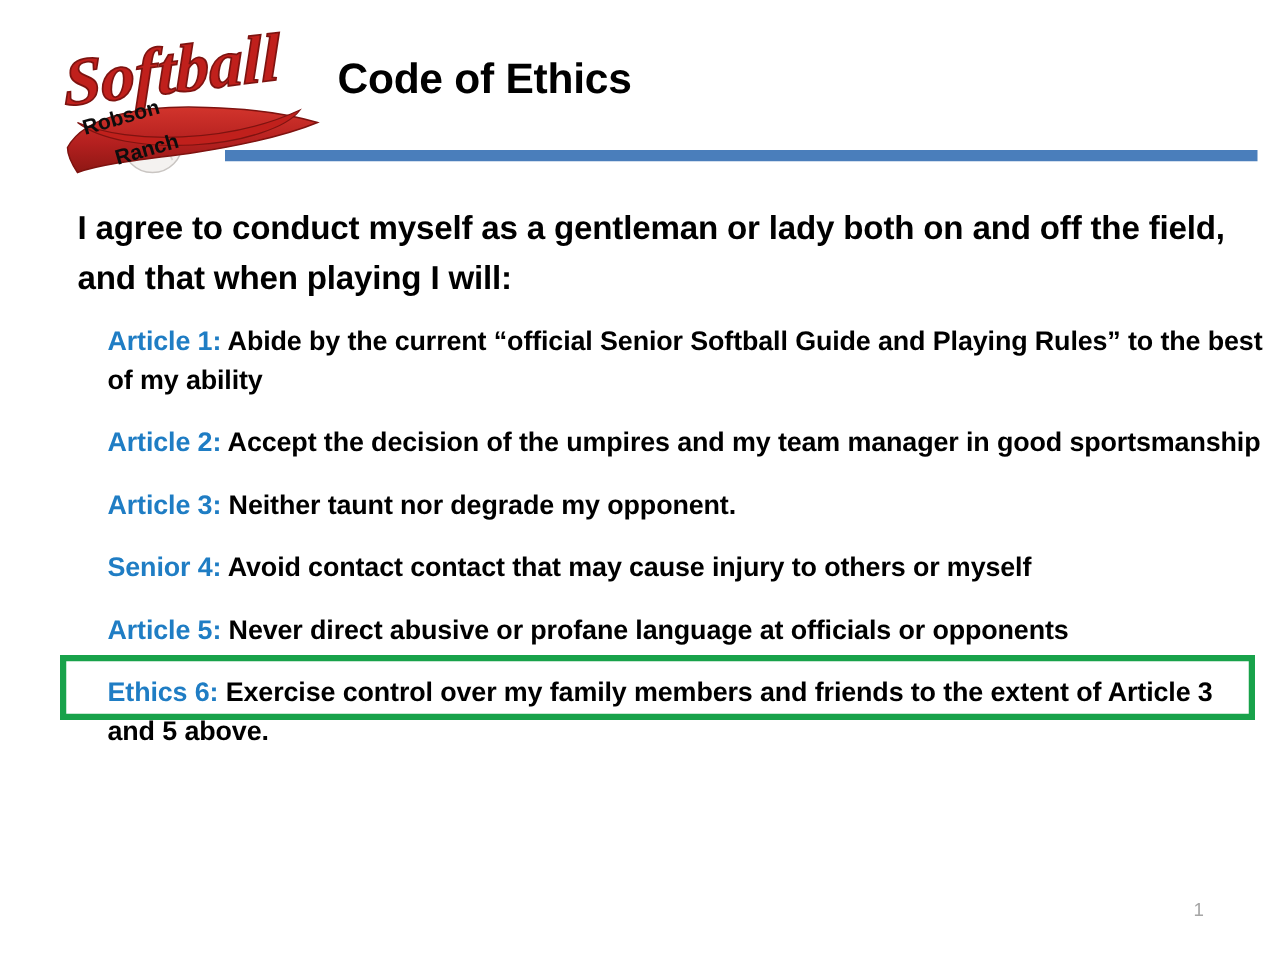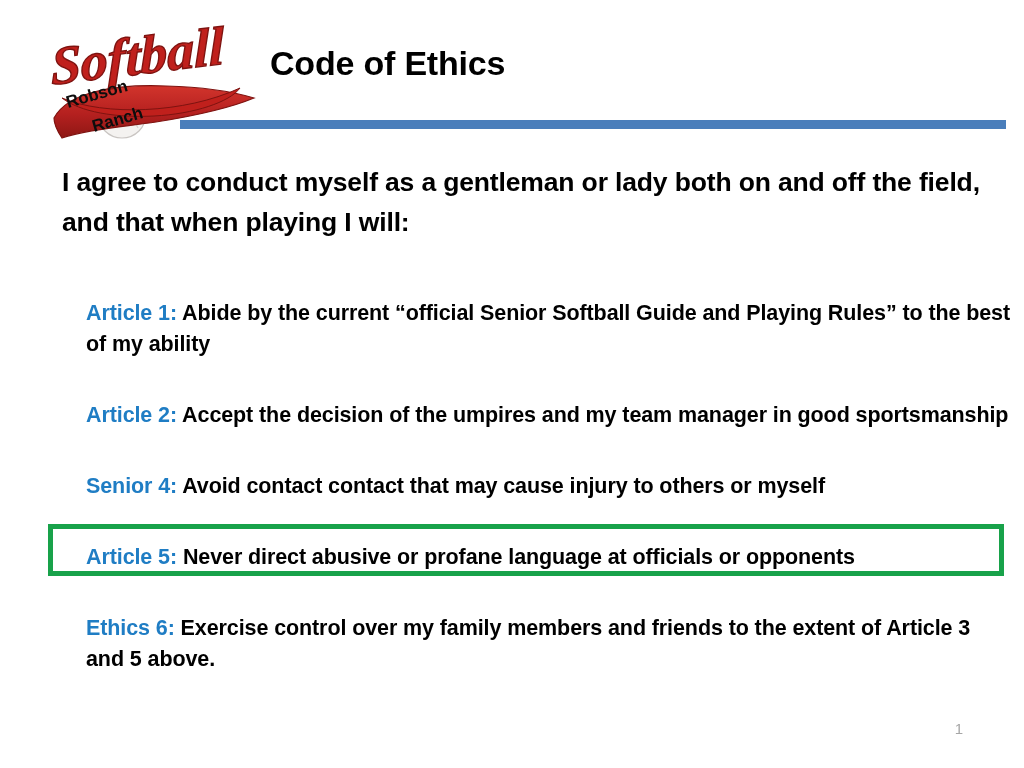--- a/index.html
+++ b/index.html
@@ -76,21 +76,20 @@
   }
 
   .article {
     position: relative;
     font-size: 21.5px;
     font-weight: bold;
     line-height: 31px;
     color: #000000;
     letter-spacing: -0.1px;
     margin-bottom: 19px;
-    margin-top: 40px;
   }
   .article:last-child { margin-bottom: 0; }
 
   .article .label {
     color: #1F7DC4;
     font-weight: bold;
   }
   .article .body {
     color: #000000;
     font-weight: bold;
@@ -167,20 +166,23 @@
   <div id="articles">
 
     <p class="article">
       <span class="label">Article 1:</span><span class="body"> Abide by the current “official Senior Softball Guide and Playing Rules” to the best of my ability</span>
     </p>
 
     <p class="article">
       <span class="label">Article 2:</span><span class="body"> Accept the decision of the umpires and my team manager in good sportsmanship</span>
     </p>
 
+    <p class="article">
+      <span class="label">Article 3:</span><span class="body"> Neither taunt nor degrade my opponent.</span>
+    </p>
 
     <p class="article">
       <span class="label">Senior 4:</span><span class="body"> Avoid contact contact that may cause injury to others or myself</span>
     </p>
 
     <p class="article">
       <span class="label">Article 5:</span><span class="body"> Never direct abusive or profane language at officials or opponents</span>
     </p>
 
     <p class="article">

